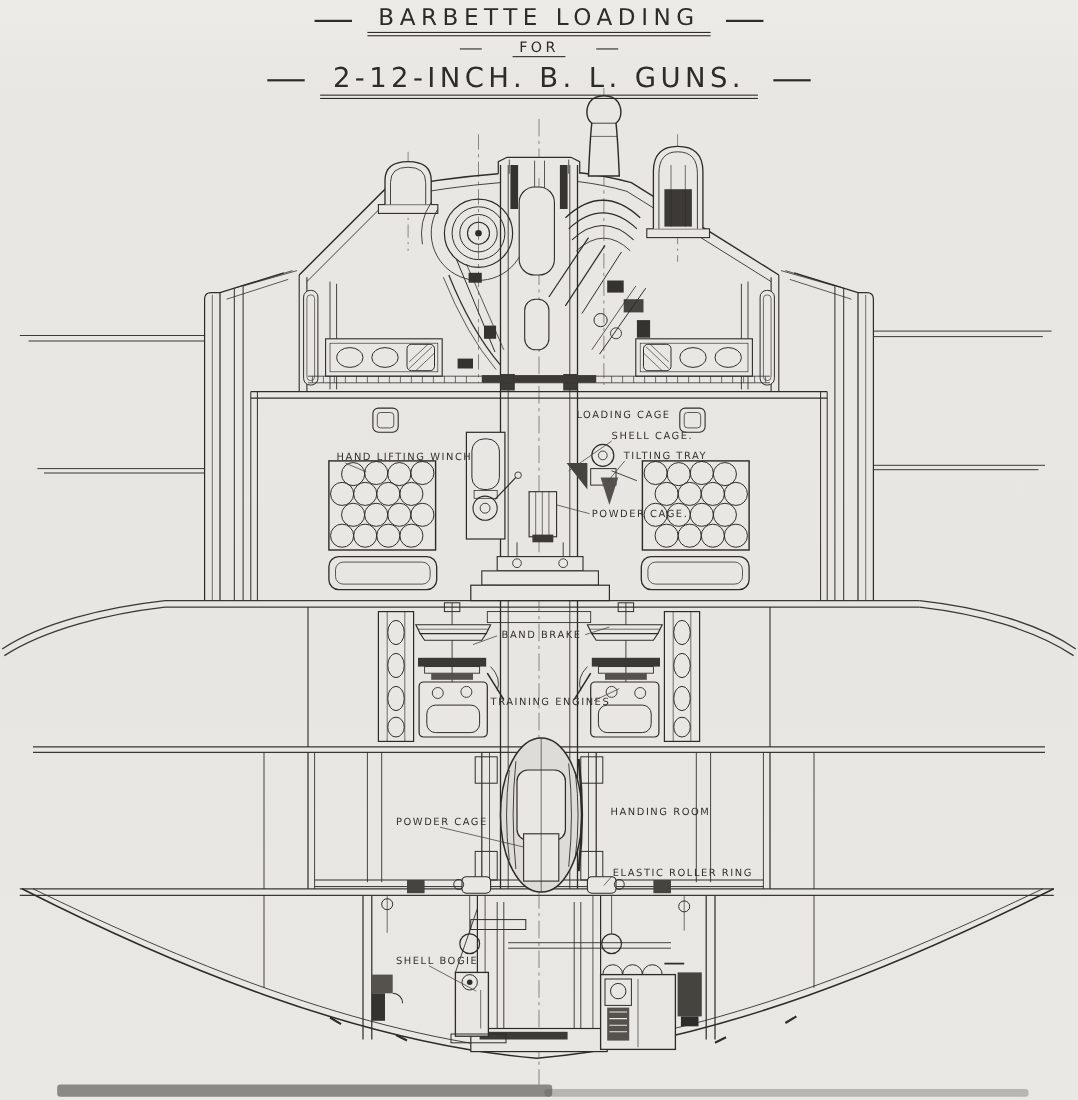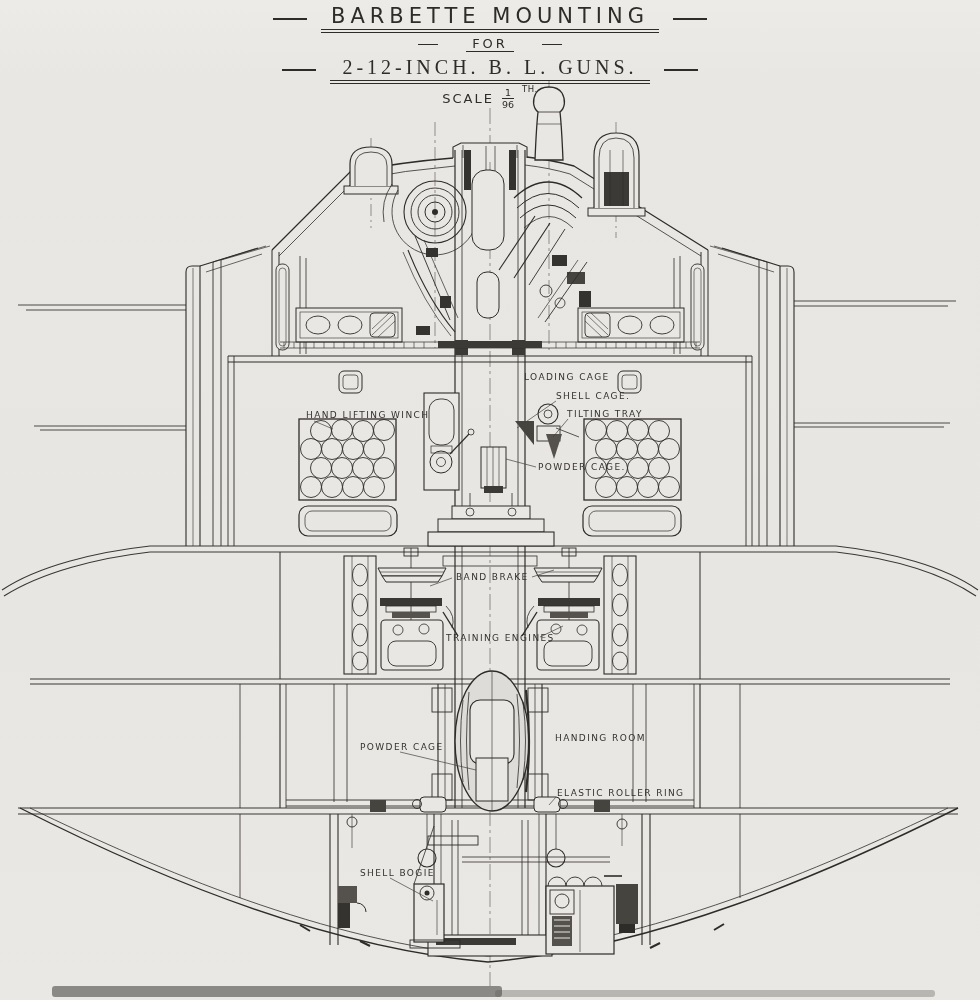--- a/index.html
+++ b/index.html
@@ -24,23 +24,22 @@
   .dash{display:inline-block;width:34px;border-top:2px solid #2e2c28;height:0;}
   .dash.sm{width:20px;border-top-width:1.6px;}
   .t1 .txt{
     font-size:21px;letter-spacing:5px;padding:0 10px 1px 10px;
     border-bottom:4px double #2e2c28;
   }
   .t2{margin-top:3px;gap:28px;}
   .t2 .txt{font-size:13px;letter-spacing:3px;padding:0 6px 0 6px;border-bottom:1.5px solid #2e2c28;}
   .t3{margin-top:4px;}
   .t3 .txt{
-    font-size:20px;letter-spacing:4px;padding:0 12px 1px 12px;
+    font-size:25px;letter-spacing:4px;padding:0 12px 1px 12px;
     border-bottom:4px double #2e2c28;
-    font-family:Liberation Serif, serif;
   }
   .t4{margin-top:4px;display:flex;justify-content:center;align-items:center;gap:8px;font-size:13px;letter-spacing:2px;}
   .frac{display:inline-flex;flex-direction:column;align-items:center;font-size:9.5px;letter-spacing:0;line-height:1;}
   .frac .den{border-top:1px solid #2e2c28;padding-top:1px;}
   .sup{font-size:8.5px;letter-spacing:.5px;align-self:flex-start;margin-top:-4px;}
   .shadow-smudge{
     position:absolute;left:52px;top:986px;width:450px;height:11px;
     background:rgba(60,58,54,.55);border-radius:3px;filter:none;z-index:4;
   }
   .shadow-smudge2{
@@ -49,40 +48,32 @@
   }
 </style>
 </head>
 <body>
 
 <div class="stage">
 
   <div class="title">
     <div class="t-row t1">
       <span class="dash"></span>
-      <span class="txt">BARBETTE MOUNTING</span>
+      <span class="txt">BARBETTE LOADING</span>
       <span class="dash"></span>
     </div>
     <div class="t-row t2">
       <span class="dash sm"></span>
       <span class="txt">FOR</span>
       <span class="dash sm"></span>
     </div>
     <div class="t-row t3">
       <span class="dash"></span>
       <span class="txt">2-12-INCH. B. L. GUNS.</span>
       <span class="dash"></span>
-    </div>
-    <div class="t4">
-      <span>SCALE</span>
-      <span class="frac">
-        <span class="num">1</span>
-        <span class="den">96</span>
-      </span>
-      <span class="sup">TH.</span>
     </div>
   </div>
 
   <svg width="980" height="1000" viewBox="0 0 980 1000">
     <defs>
 
       <g id="bwall" stroke="#2e2c29" fill="none" stroke-width="1.1">
         <path d="M186,272 Q186,266 192,266 L200,266 L200,546 M186,272 L186,546"></path>
         <line x1="193" y1="268" x2="193" y2="546" stroke-width="0.6"></line>
         <path d="M200,266 L258,248" stroke-width="1.1"></path>

